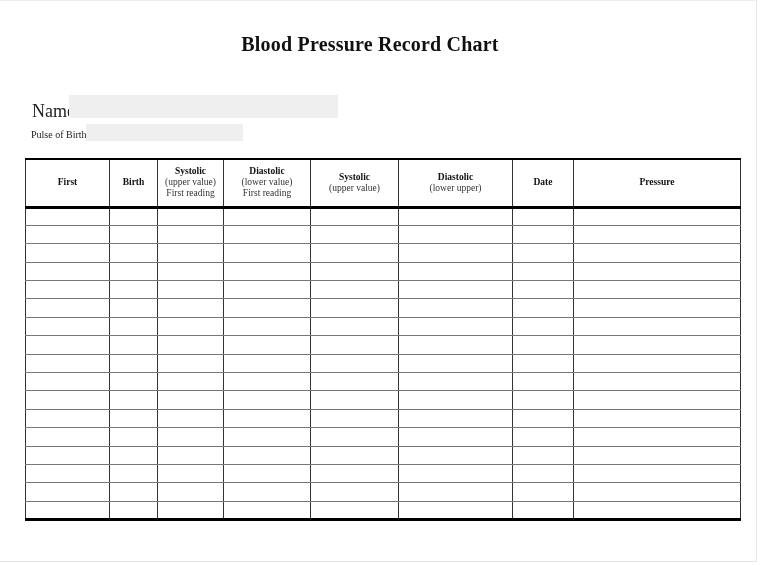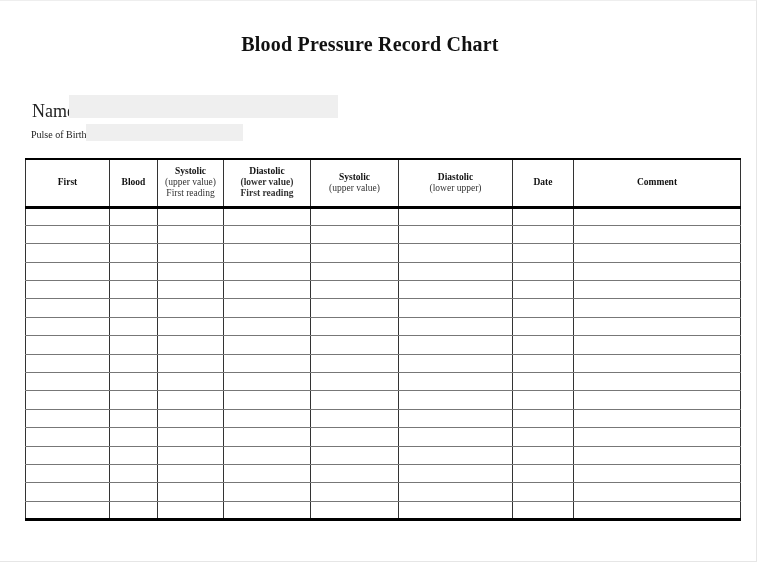--- a/index.html
+++ b/index.html
@@ -62,37 +62,37 @@
       <col style="width:114px">
       <col style="width:61px">
       <col style="width:167px">
   </colgroup>
   <thead>
     <tr>
       <th>
           <span class="hb">First</span>
         </th>
       <th>
-          <span class="hb">Blood</span>
+          <span class="hb">Birth</span>
         </th>
       <th>
           <span class="hb">Systolic</span>
           <span style="display:block;padding:0 6px;text-align:center;">(upper value) First reading</span>
         </th>
       <th>
           <span class="hb">Diastolic</span>
-          <span style="display:block;padding:0 14px;font-weight:bold;">(lower value) First reading</span>
+          <span style="display:block;padding:0 14px;">(lower value) First reading</span>
         </th>
       <th><span class="hb">Systolic</span><span>(upper value)</span></th>
       <th><span class="hb">Diastolic</span><span>(lower upper)</span></th>
       <th>
           <span class="hb">Date</span>
         </th>
       <th>
-          <span class="hb">Comment</span>
+          <span class="hb">Pressure</span>
         </th>
     </tr>
   </thead>
   <tbody id="record-body">
       <tr>
         <td></td>
         <td></td>
         <td></td>
         <td></td>
         <td></td>

